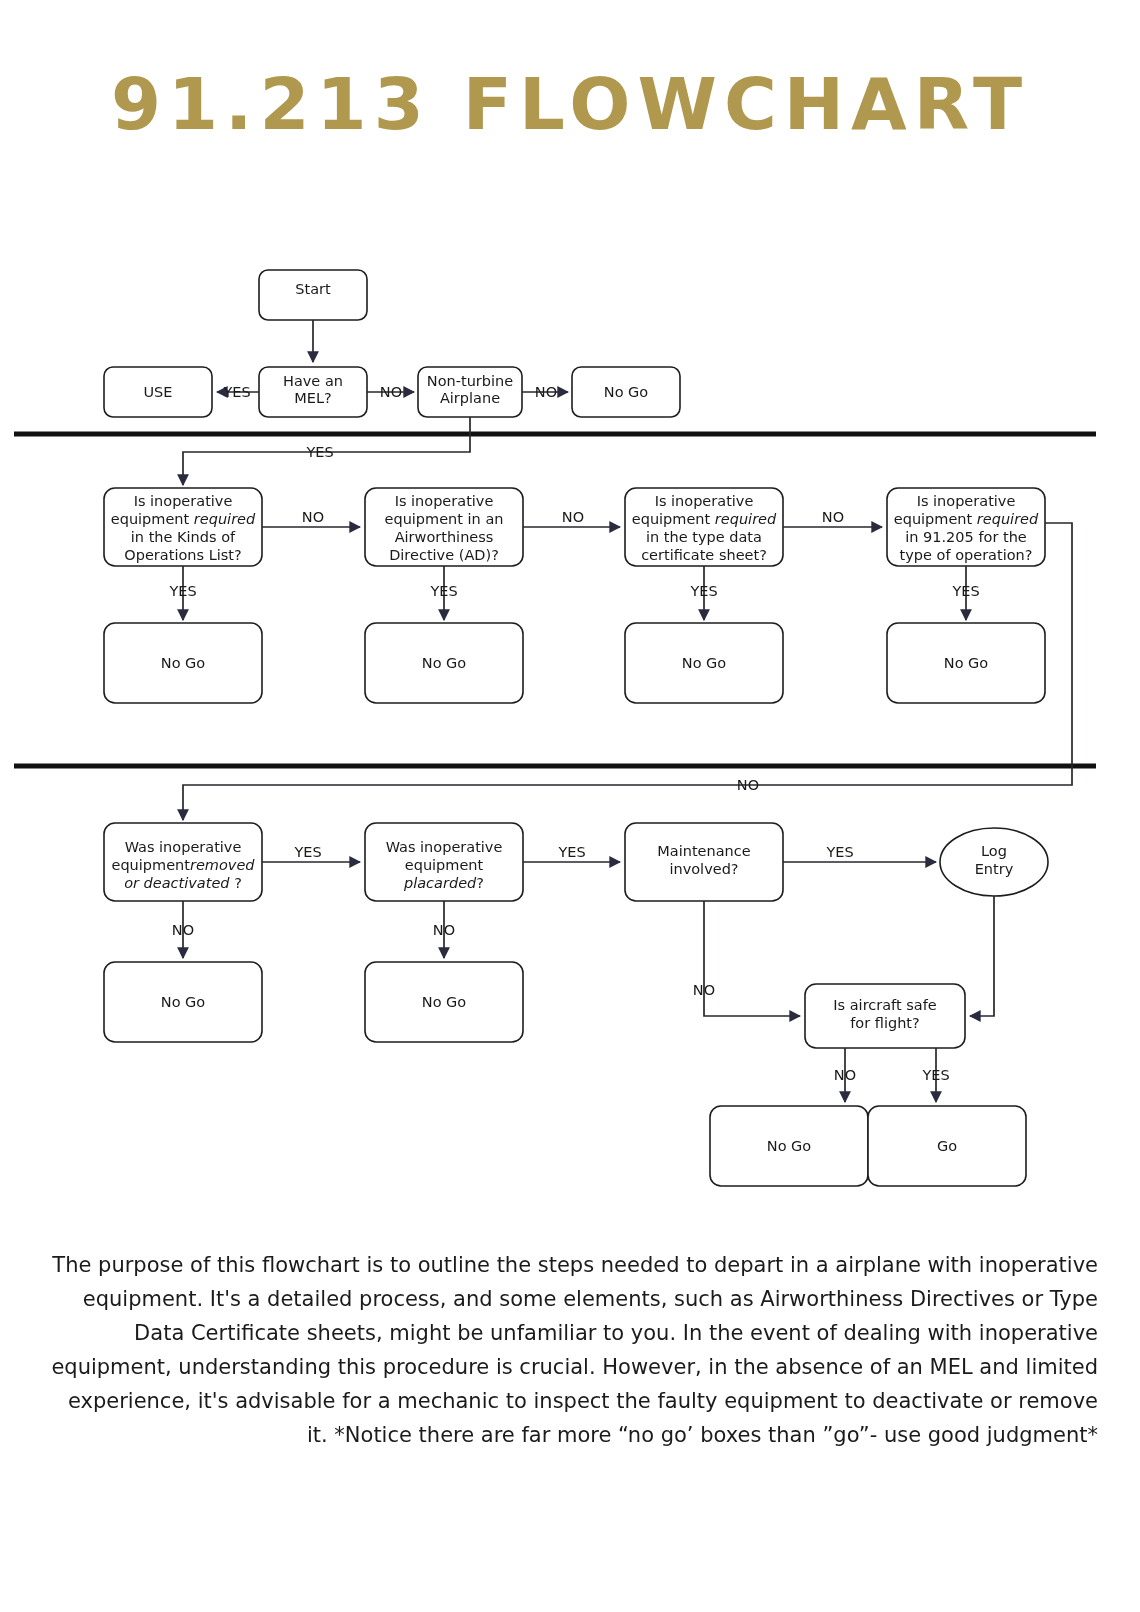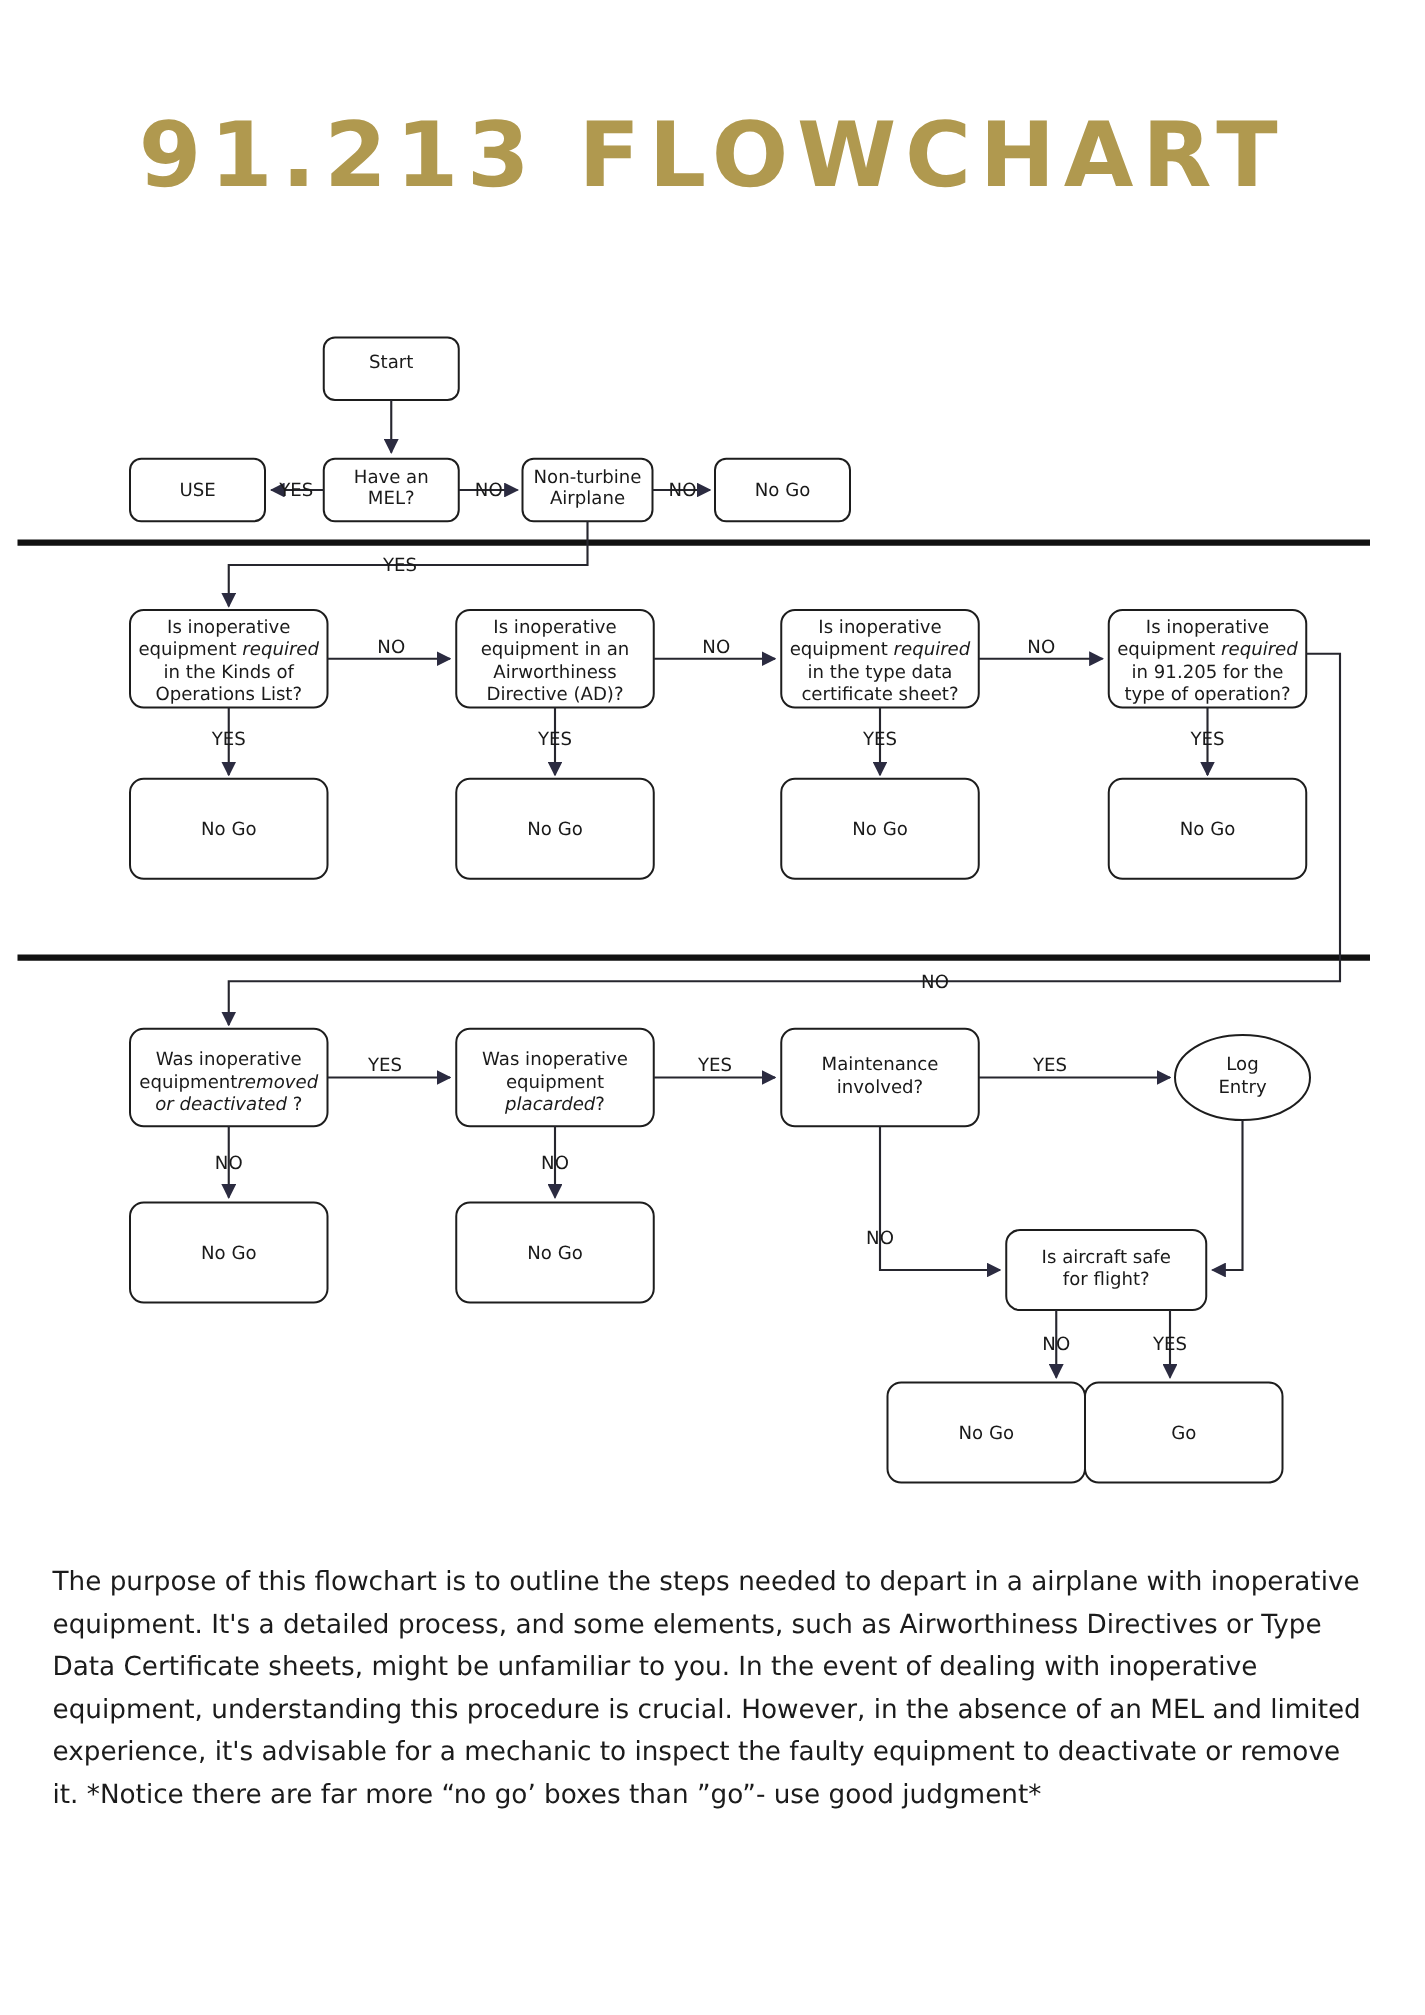--- a/index.html
+++ b/index.html
@@ -16,21 +16,21 @@
     overflow: hidden;
   }
   #page-title {
     text-align: center;
     color: #b0994f;
     font-family: "DejaVu Sans", "Liberation Sans", sans-serif;
     font-weight: 700;
     font-size: 72px;
     letter-spacing: 7px;
     margin: 0;
-    padding-top: 88px;
+    padding-top: 68px;
     line-height: 1.0;
   }
   #flow-wrap {
     position: absolute;
     top: 240px;
     left: 0;
     width: 952px;
     height: 980px;
   }
   svg#flowchart {
@@ -66,21 +66,21 @@
     font-family: "DejaVu Sans", "Liberation Sans", sans-serif;
     font-size: 14.5px;
     fill: #1a1a1a;
     text-anchor: middle;
   }
   #footer-note {
     position: absolute;
     top: 1248px;
     left: 42px;
     width: 1056px;
-    text-align: left;
+    text-align: right;
     font-family: "DejaVu Sans", "Liberation Sans", sans-serif;
     font-size: 21px;
     line-height: 1.62;
     color: #1b1b1b;
   }
 </style>
 </head>
 <body>
 
 <h1 id="page-title">91.213 FLOWCHART</h1>

